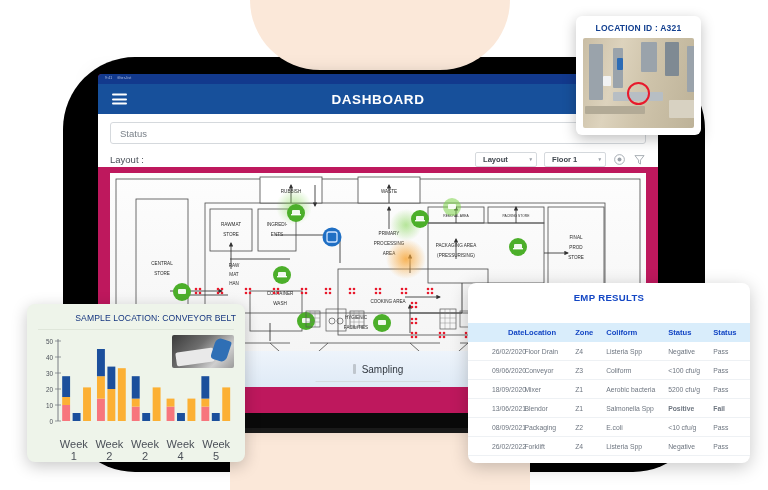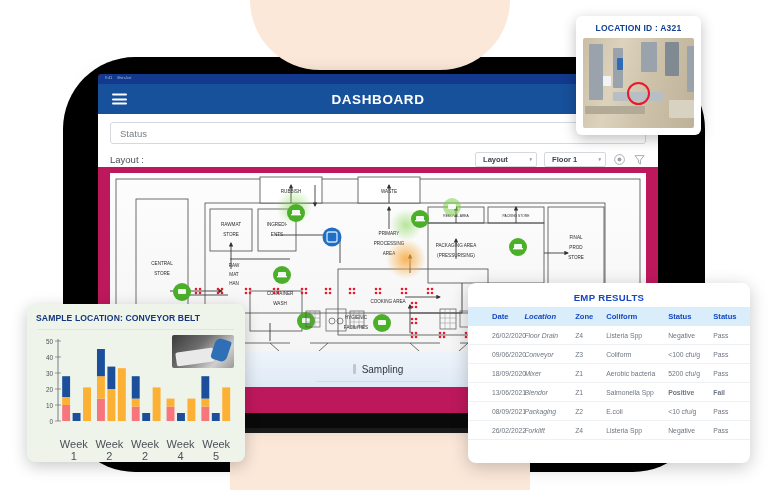--- a/index.html
+++ b/index.html
@@ -205,22 +205,22 @@
   .chart-card {
     position: absolute;
     left: 27px; top: 304px;
     width: 218px; height: 158px;
     background: #eef4ea;
     border-radius: 8px;
     box-shadow: 0 4px 16px rgba(0,0,0,.22);
     padding: 9px 9px 4px 9px;
   }
   .chart-title {
-    text-align: left;
-    font-size: 8.6px; font-weight: bold;
+    text-align: right;
+    font-size: 8.6px; font-weight: normal;
     color: #15357f; letter-spacing: .1px;
   }
   .chart-rule { height:1px; background:#dfe6da; margin: 6px 2px 0 2px; }
   .chart-body { position: relative; height: 104px; margin-top: 3px; }
   .chart-photo {
     position: absolute; right: 2px; top: 2px;
     width: 62px; height: 33px;
     border-radius: 2px; overflow: hidden;
     background: linear-gradient(135deg,#3b3b3b 0%,#6e6e6e 40%,#cfcfcf 75%,#9a9a9a 100%);
   }
@@ -250,38 +250,38 @@
     width: 282px; height: 180px;
     background: #ffffff;
     border-radius: 8px;
     box-shadow: 0 4px 18px rgba(0,0,0,.22);
     overflow: hidden;
   }
   .res-title {
     text-align: center;
     font-size: 9.6px; font-weight: bold;
     color: #1447c4; letter-spacing: .3px;
-    padding: 9px 0 4px 0;
+    padding: 9px 0 20px 0;
   }
   table.res { width: 100%; border-collapse: collapse; table-layout: fixed; }
   table.res thead th {
     background: #d9edfb;
     color: #1447c4;
     font-size: 7.6px; font-weight: bold;
     text-align: left;
     padding: 5px 0 5px 0;
   }
   table.res tbody td {
     font-size: 6.8px; color: #6e7680;
     padding: 5.5px 0;
     border-bottom: 1px solid #eef1f4;
     text-align: left;
   }
-  table.res th:nth-child(1), table.res td:nth-child(1) { padding-left: 24px; width: 20%; }
-  table.res th:nth-child(2), table.res td:nth-child(2) { width: 18%; font-style: italic; }
+  table.res th:nth-child(1), table.res td:nth-child(1) { padding-left: 24px; width: 20%; text-align: right; }
+  table.res th:nth-child(2), table.res td:nth-child(2) { width: 18%; }
   table.res th:nth-child(3), table.res td:nth-child(3) { width: 11%; }
   table.res th:nth-child(4), table.res td:nth-child(4) { width: 22%; }
   table.res th:nth-child(5), table.res td:nth-child(5) { width: 16%; }
   table.res th:nth-child(6), table.res td:nth-child(6) { width: 13%; }
   td.alert { color: #f0241f; font-weight: bold; }
 
   .plan-label { font-size: 4.6px; fill: #2b2b2b; font-family: "Liberation Sans", sans-serif; }
   .plan-label-sm { font-size: 3.3px; fill: #2b2b2b; font-family: "Liberation Sans", sans-serif; }
 </style>
 </head>

